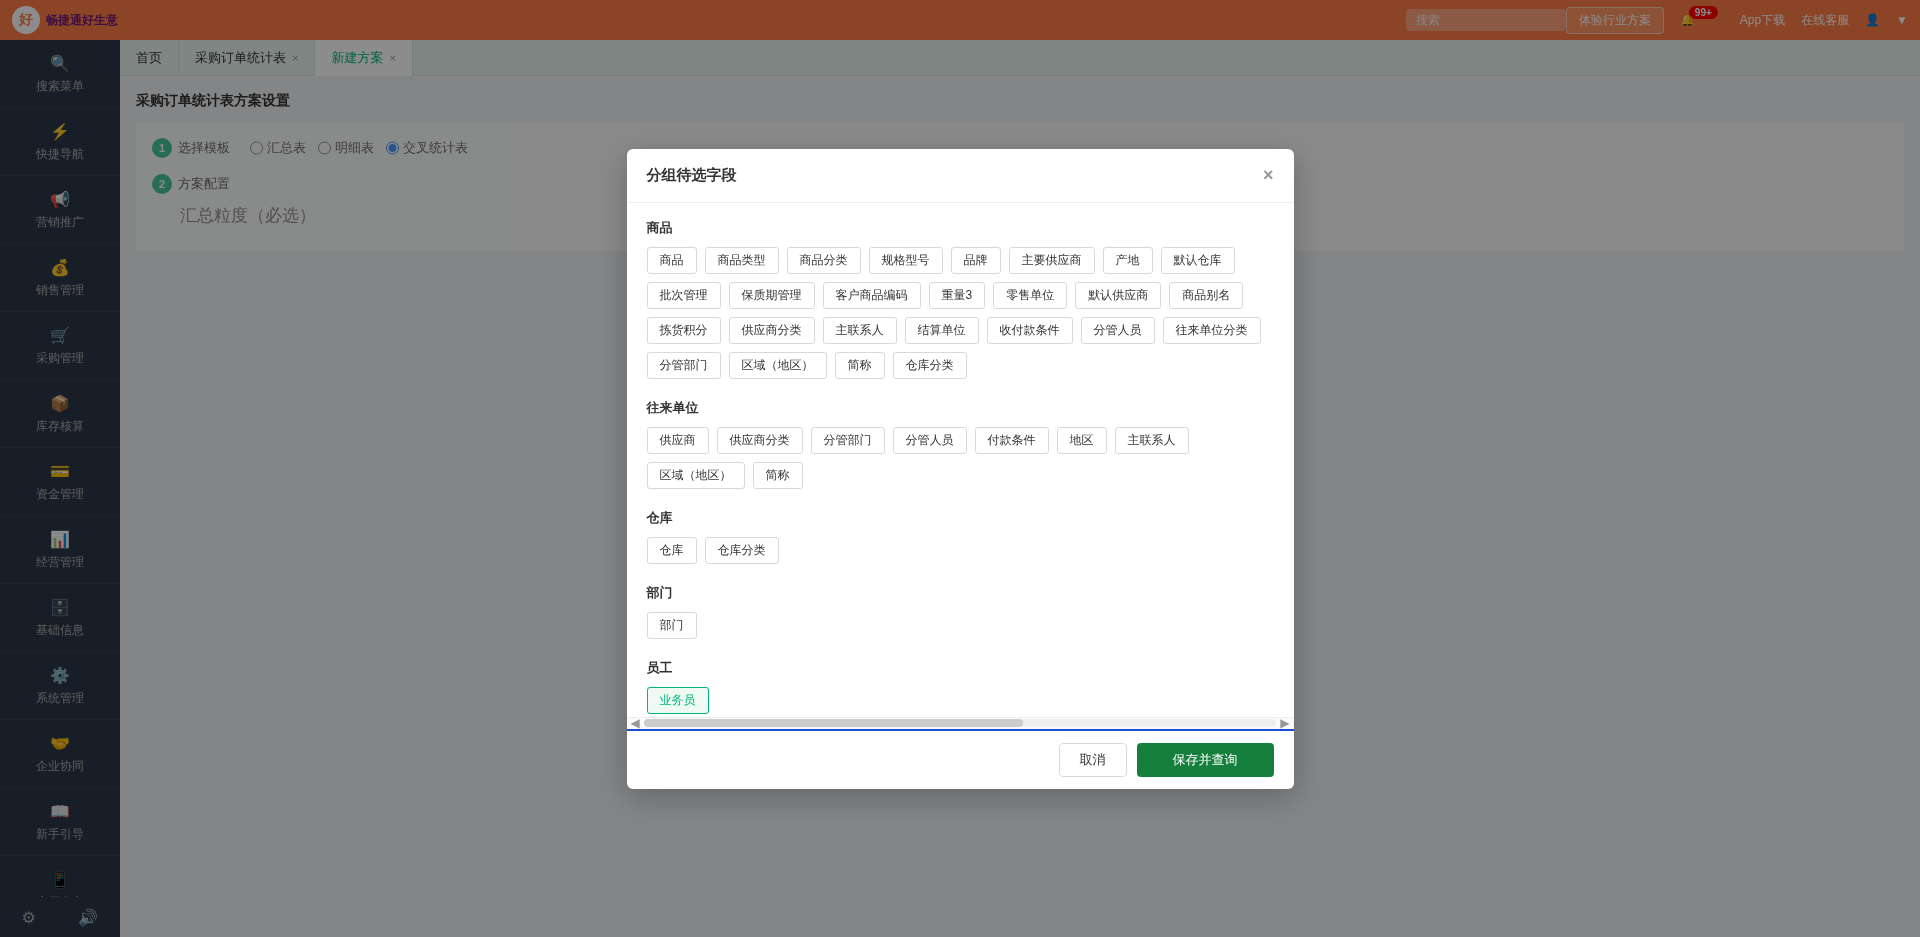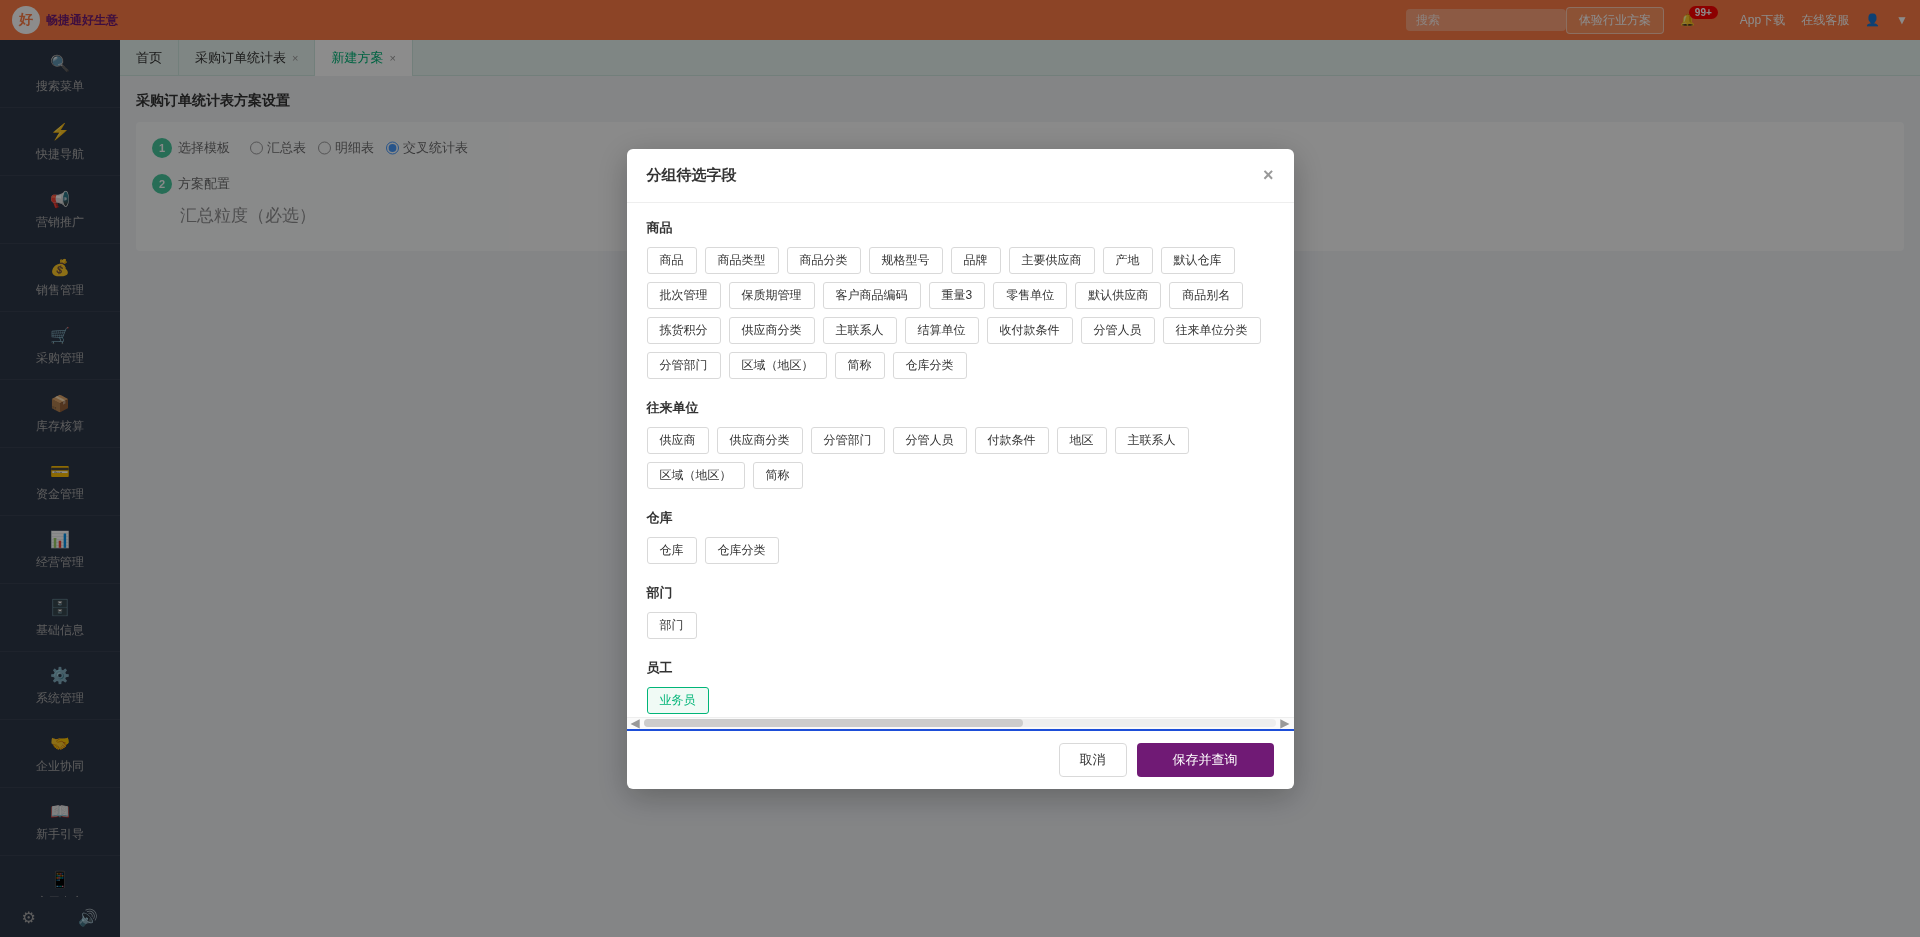--- a/index.html
+++ b/index.html
@@ -249,21 +249,21 @@
     .btn-cancel {
       background: white;
       border: 1px solid #d9d9d9;
       color: #333;
       padding: 7px 20px;
       border-radius: 4px;
       cursor: pointer;
       font-size: 13px;
     }
     .btn-confirm {
-      background: #701a75;
+      background: #15803d;
       border: none;
       color: white;
       padding: 7px 36px;
       border-radius: 4px;
       cursor: pointer;
       font-size: 13px;
     }
 
     
     .bg-content {

